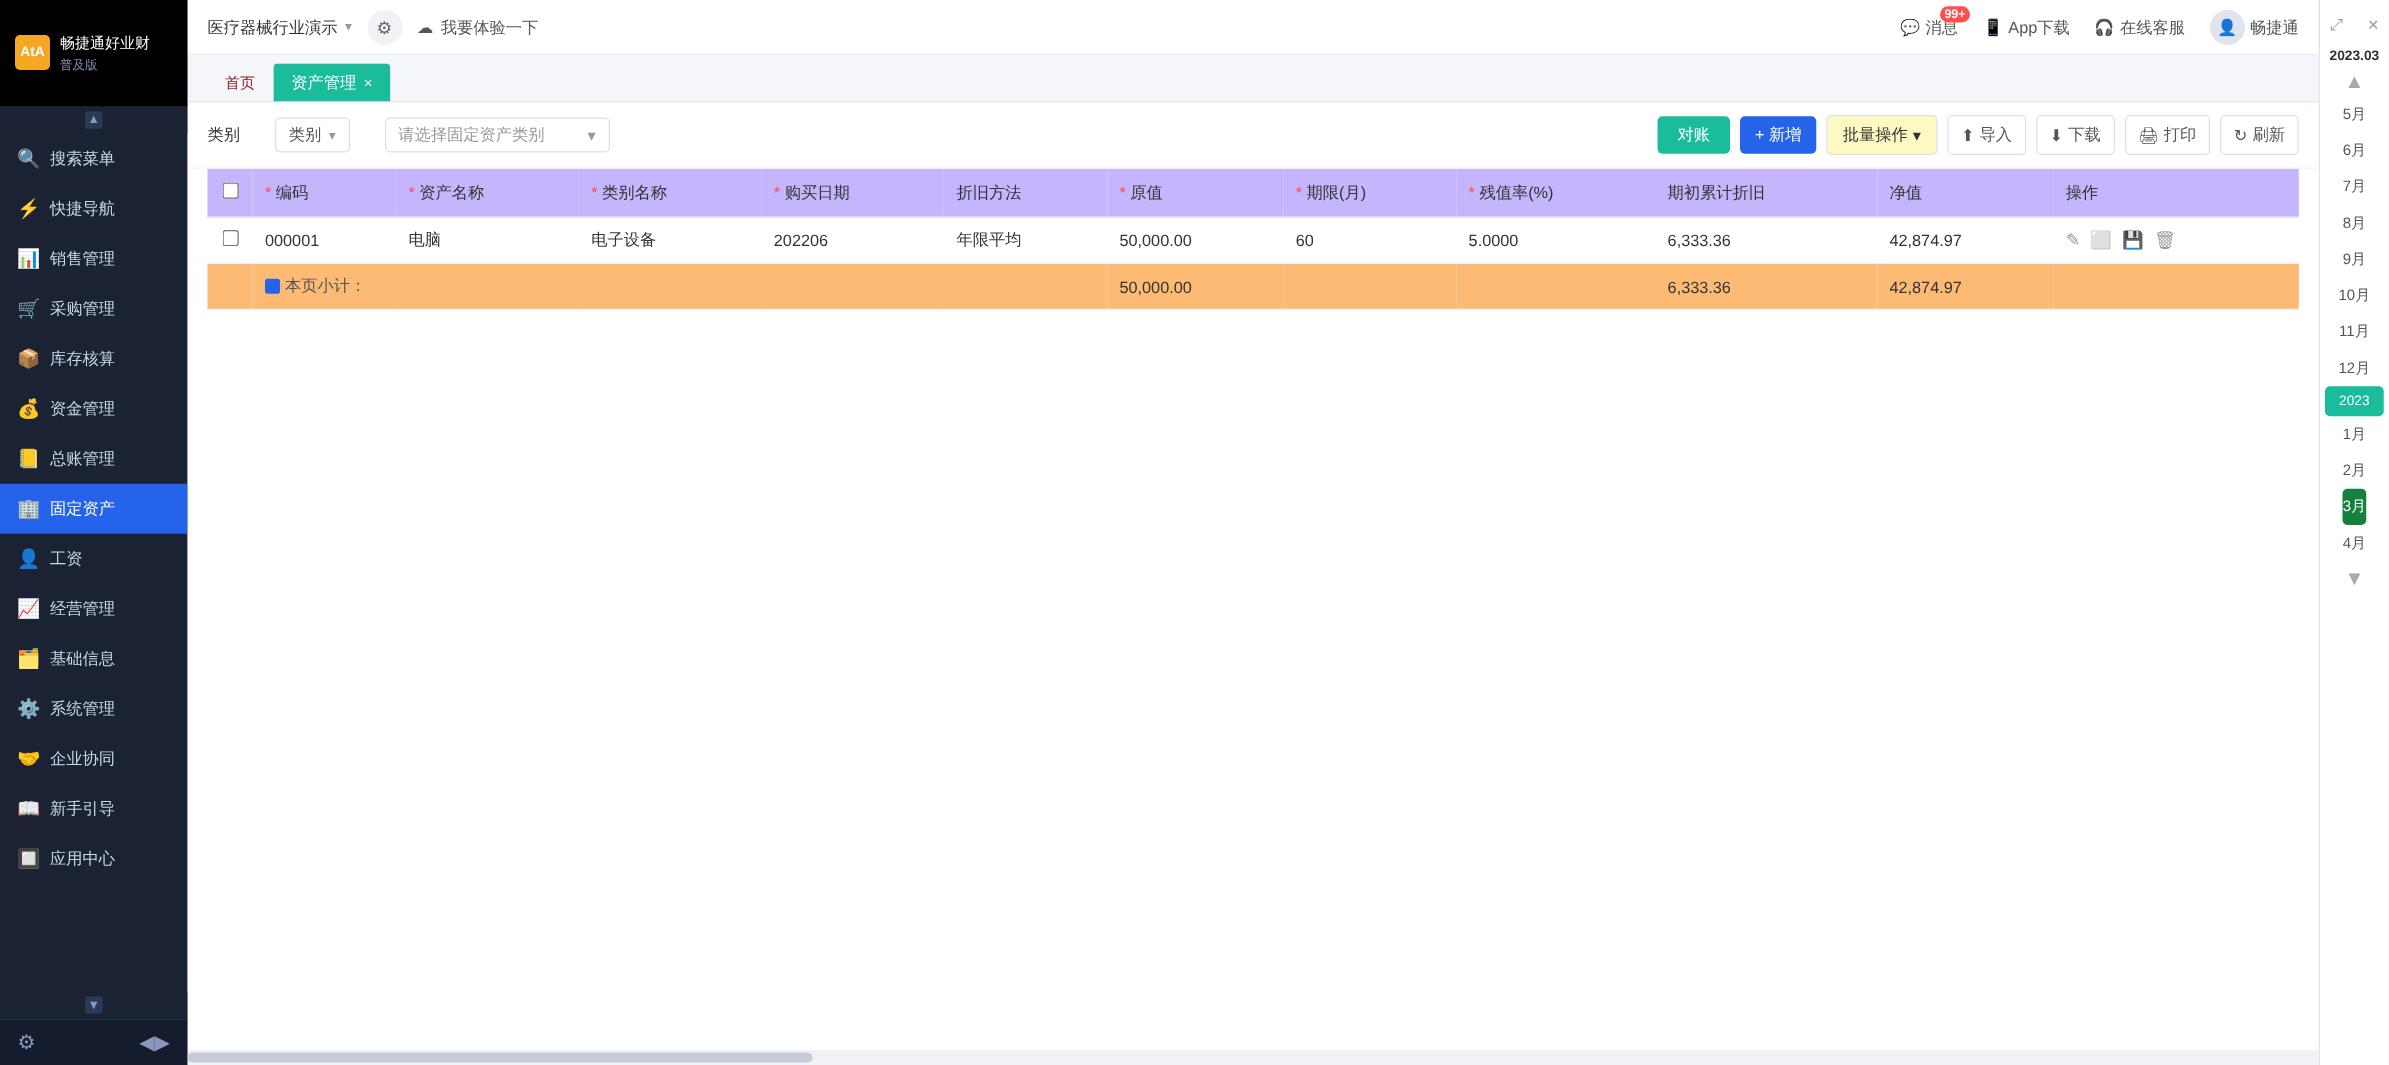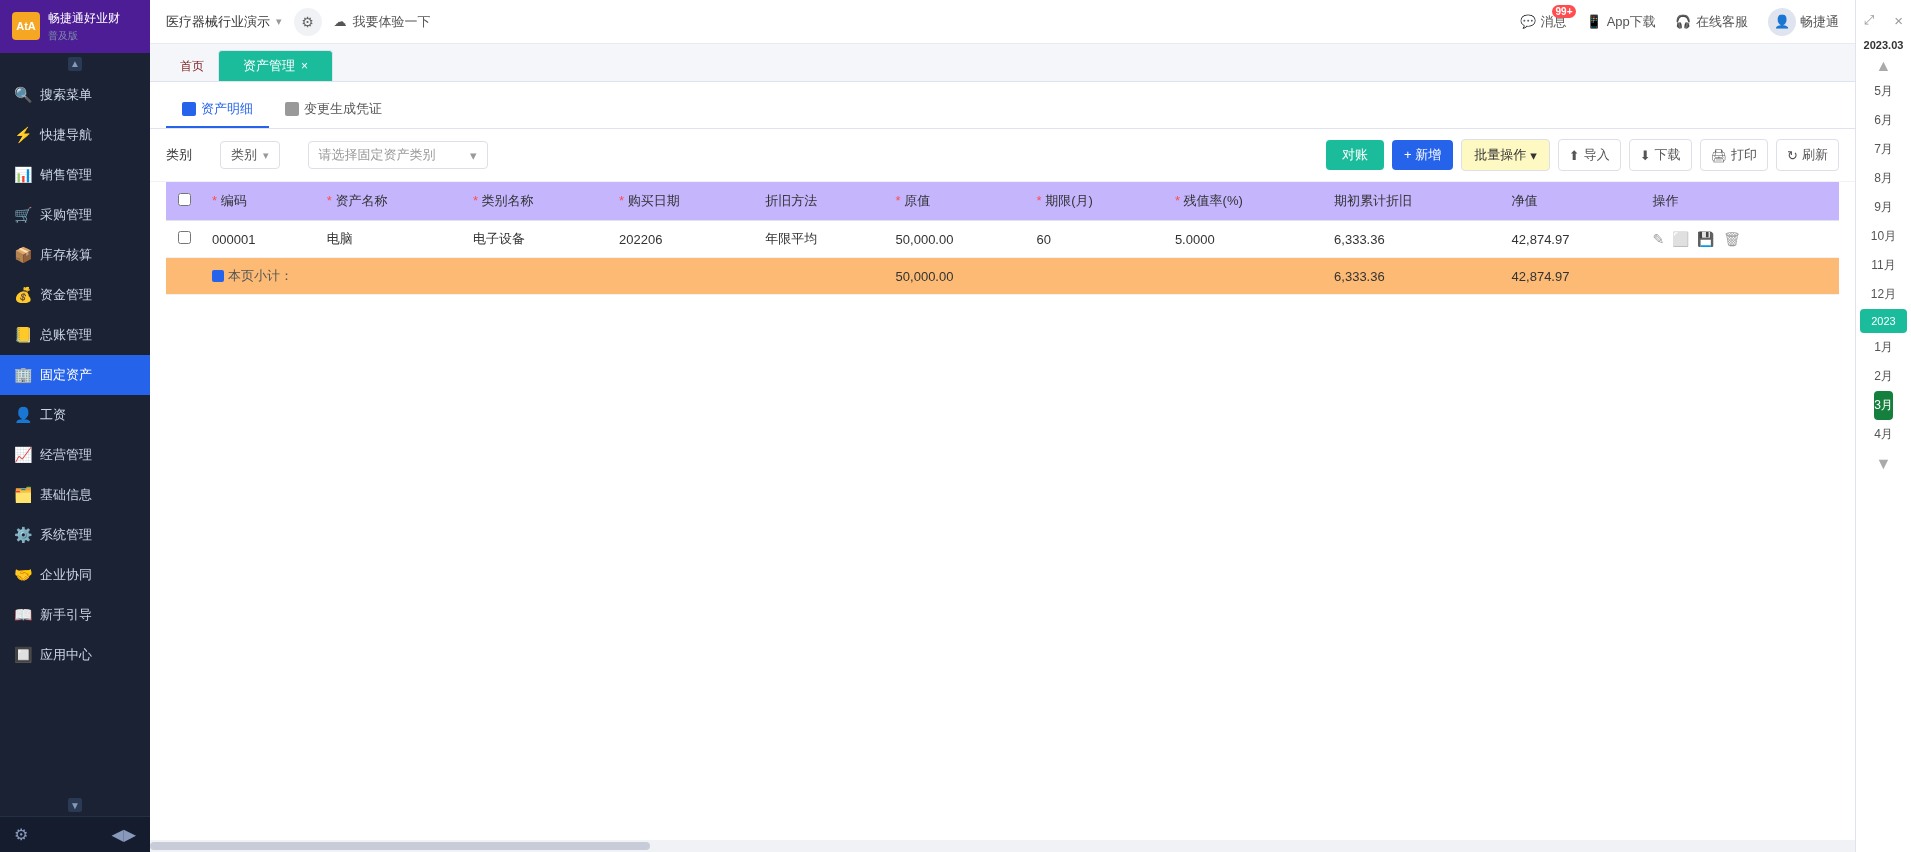--- a/index.html
+++ b/index.html
@@ -9,22 +9,22 @@
     .sidebar {
       width: 150px;
       min-width: 150px;
       background: #1a2233;
       display: flex;
       flex-direction: column;
       height: 100%;
       color: #cdd6e8;
     }
     .sidebar-logo {
-      padding: 10px 12px;
-      background: #4c1d95;
+      padding: 26px 12px;
+      background: #000000;
       display: flex;
       align-items: center;
       gap: 8px;
       min-height: 52px;
     }
     .sidebar-logo-icon {
       width: 28px; height: 28px;
       background: #f5a623;
       border-radius: 4px;
       display: flex; align-items: center; justify-content: center;
@@ -121,21 +121,21 @@
       border-bottom: 1px solid #e0e3ed;
       flex-shrink: 0;
     }
     .tab-home {
       padding: 6px 14px;
       font-size: 12px; color: #7f1d1d;
       cursor: pointer; border-radius: 4px 4px 0 0;
       background: transparent;
     }
     .tab-active {
-      padding: 6px 24px;
+      padding: 6px 14px;
       background: #fff;
       color: #fff;
       font-size: 13px;
       border-radius: 4px 4px 0 0;
       border: 1px solid #e0e3ed;
       border-bottom: none;
       display: flex; align-items: center; gap: 6px;
       cursor: pointer;
       background: #1abc9c;
     }
@@ -442,30 +442,20 @@
       <span>首页</span>
     </div>
     <div class="tab-active">
       <span>资产管理</span>
       <span class="tab-close">×</span>
     </div>
   </div>
 
   <div class="content">
 
-    <div class="sub-tab-bar">
-      <div class="sub-tab active">
-        <span class="sub-tab-icon"></span>
-        <span>资产明细</span>
-      </div>
-      <div class="sub-tab">
-        <span class="sub-tab-icon2"></span>
-        <span>变更生成凭证</span>
-      </div>
-    </div>
 
     <div class="toolbar">
       <span class="filter-label">类别</span>
       <div class="filter-select">
         <span>类别</span>
         <span class="chev">▾</span>
       </div>
       <div class="filter-input-wrap">
         <span>请选择固定资产类别</span>
         <span style="margin-left:auto;color:#999;">▾</span>

